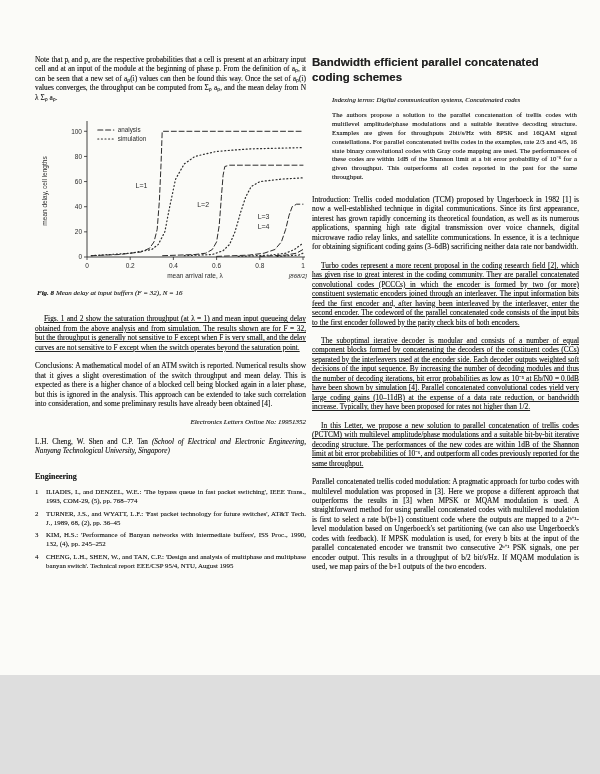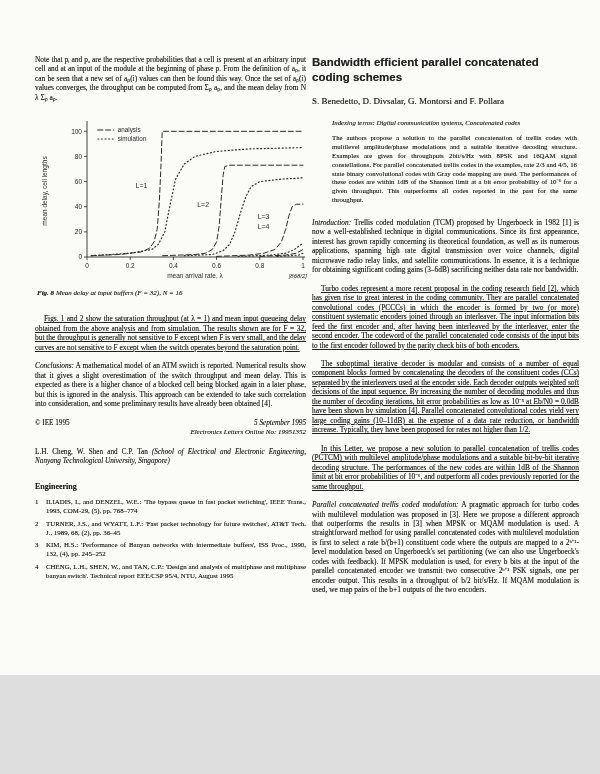--- a/index.html
+++ b/index.html
@@ -6,21 +6,21 @@
   .page{
     position:relative;width:600px;height:675px;margin:0 auto;
     background:#fbfbf8;overflow:hidden;color:#222;
     font-family:"Liberation Serif", serif;
     text-shadow:0 0 0.45px rgba(40,40,40,0.55);
   }
   .col-left{position:absolute;left:35px;top:55px;width:271px;}
   .col-right{position:absolute;left:312px;top:55px;width:267px;height:652px;overflow:hidden;}
   p.body{font-size:7.4px;line-height:1.28;text-align:justify;margin:0 0 9px 0;}
   p.indent{text-indent:9px;text-decoration:underline;}
-  .lead{font-style:italic;}
+  .lead{}
   .figwrap{margin:2px 0 0 0;}
   .figcap{font-size:7px;font-style:italic;margin:2px 0 16px 2px;line-height:1.3;}
   .figcap b{font-weight:bold;}
   .copyline{display:flex;justify-content:space-between;font-size:7.2px;margin:10px 0 1px 0;}
   .copyline .date{font-style:italic;}
   .onlineno{font-size:7px;font-style:italic;margin:0 0 12px 0;text-align:right;}
   .authorsblk{font-size:7.2px;line-height:1.3;margin:0 0 16px 0;text-align:justify;}
   .authorsblk .affil{font-style:italic;}
   .refhead{font-size:8px;font-weight:bold;margin:0 0 7px 0;font-family:"Liberation Serif",serif;}
   .ref{display:flex;font-size:6.9px;line-height:1.27;margin:0 0 4px 0;}
@@ -93,24 +93,20 @@
           <text x="12" y="80" text-anchor="middle" font-size="6.5" fill="#2b2b2b" font-family="&quot;Liberation Sans&quot;, sans-serif" transform="rotate(-90 12 80)">mean delay, cell lengths</text>
           <text x="272" y="167" text-anchor="end" font-size="6" font-style="italic" fill="#2b2b2b" font-family="&quot;Liberation Sans&quot;, sans-serif">[868/2]</text>
         </svg>
     </div>
     <div class="figcap"><b><i>Fig. 8</i></b><span> Mean delay at input buffers (F = 32), N = 16</span></div>
 
     <p class="body indent">Figs. 1 and 2 show the saturation throughput (at λ = 1) and mean input queueing delay obtained from the above analysis and from simulation. The results shown are for F = 32, but the throughput is generally not sensitive to F except when F is very small, and the delay curves are not sensitive to F except when the switch operates beyond the saturation point.</p>
 
     <p class="body"><span class="lead">Conclusions:</span><span> A mathematical model of an ATM switch is reported. Numerical results show that it gives a slight overestimation of the switch throughput and mean delay. This is expected as there is a higher chance of a blocked cell being blocked again in a later phase, but this is ignored in the analysis. This approach can be extended to take such correlation into consideration, and some preliminary results have already been obtained [4].</span></p>
 
-    <div class="copyline">
-      <span>© IEE 1995</span>
-      <span class="date">5 September 1995</span>
-    </div>
     <div class="onlineno">Electronics Letters Online No: 19951352</div>
 
     <div class="authorsblk"><span>L.H. Cheng, W. Shen and C.P. Tan </span><span class="affil">(School of Electrical and Electronic Engineering, Nanyang Technological University, Singapore)</span></div>
 
     <div class="refhead">Engineering</div>
 
     <div class="ref">
       <span class="num">1</span>
       <span class="txt">ILIADIS, I., and DENZEL, W.E.: 'The bypass queue in fast packet switching', IEEE Trans., 1993, COM-29, (5), pp. 768–774</span>
     </div>
@@ -123,21 +119,20 @@
       <span class="txt">KIM, H.S.: 'Performance of Banyan networks with intermediate buffers', ISS Proc., 1990, 132, (4), pp. 245–252</span>
     </div>
     <div class="ref">
       <span class="num">4</span>
       <span class="txt">CHENG, L.H., SHEN, W., and TAN, C.P.: 'Design and analysis of multiphase and multiphase banyan switch'. Technical report EEE/CSP 95/4, NTU, August 1995</span>
     </div>
   </div>
 
   <div class="col-right">
     <div class="rtitle">Bandwidth efficient parallel concatenated coding schemes</div>
-    <div class="rauthors">S. Benedetto, D. Divsalar, G. Montorsi and F. Pollara</div>
     <div class="indexing">Indexing terms: Digital communication systems, Concatenated codes</div>
     <div class="abstract">The authors propose a solution to the parallel concatenation of trellis codes with multilevel amplitude/phase modulations and a suitable iterative decoding structure. Examples are given for throughputs 2bit/s/Hz with 8PSK and 16QAM signal constellations. For parallel concatenated trellis codes in the examples, rate 2/3 and 4/5, 16 state binary convolutional codes with Gray code mapping are used. The performances of these codes are within 1dB of the Shannon limit at a bit error probability of 10⁻⁶ for a given throughput. This outperforms all codes reported in the past for the same throughput.</div>
 
     <p class="body"><span class="lead">Introduction:</span><span> Trellis coded modulation (TCM) proposed by Ungerboeck in 1982 [1] is now a well-established technique in digital communications. Since its first appearance, interest has grown rapidly concerning its theoretical foundation, as well as its numerous applications, spanning high rate digital transmission over voice channels, digital microwave radio relay links, and satellite communications. In essence, it is a technique for obtaining significant coding gains (3–6dB) sacrificing neither data rate nor bandwidth.</span></p>
     <p class="body indent"><span>Turbo codes represent a more recent proposal in the coding research field [2], which has given rise to great interest in the coding community. They are parallel concatenated convolutional codes (PCCCs) in which the encoder is formed by two (or more) constituent systematic encoders joined through an interleaver. The input information bits feed the first encoder and, after having been interleaved by the interleaver, enter the second encoder. The codeword of the parallel concatenated code consists of the input bits to the first encoder followed by the parity check bits of both encoders.</span></p>
     <p class="body indent"><span>The suboptimal iterative decoder is modular and consists of a number of equal component blocks formed by concatenating the decoders of the constituent codes (CCs) separated by the interleavers used at the encoder side. Each decoder outputs weighted soft decisions of the input sequence. By increasing the number of decoding modules and thus the number of decoding iterations, bit error probabilities as low as 10⁻⁵ at Eb/N0 = 0.0dB have been shown by simulation [4]. Parallel concatenated convolutional codes yield very large coding gains (10–11dB) at the expense of a data rate reduction, or bandwidth increase. Typically, they have been proposed for rates not higher than 1/2.</span></p>
     <p class="body indent"><span>In this Letter, we propose a new solution to parallel concatenation of trellis codes (PCTCM) with multilevel amplitude/phase modulations and a suitable bit-by-bit iterative decoding structure. The performances of the new codes are within 1dB of the Shannon limit at bit error probabilities of 10⁻⁶, and outperform all codes previously reported for the same throughput.</span></p>
     <p class="body"><span class="lead">Parallel concatenated trellis coded modulation:</span><span> A pragmatic approach for turbo codes with multilevel modulation was proposed in [3]. Here we propose a different approach that outperforms the results in [3] when MPSK or MQAM modulation is used. A straightforward method for using parallel concatenated codes with multilevel modulation is first to select a rate b/(b+1) constituent code where the outputs are mapped to a 2ᵇ⁺¹-level modulation based on Ungerboeck's set partitioning (we can also use Ungerboeck's codes with feedback). If MPSK modulation is used, for every b bits at the input of the parallel concatenated encoder we transmit two consecutive 2ᵇ⁺¹ PSK signals, one per encoder output. This results in a throughput of b/2 bit/s/Hz. If MQAM modulation is used, we map pairs of the b+1 outputs of the two encoders.</span></p>
   </div>
 

